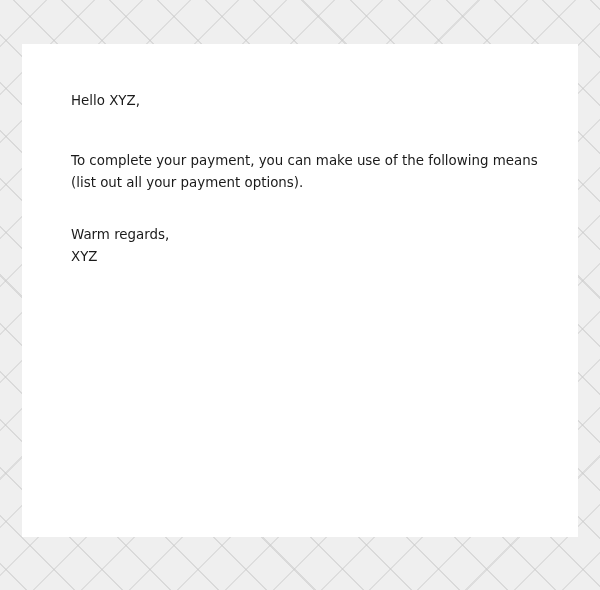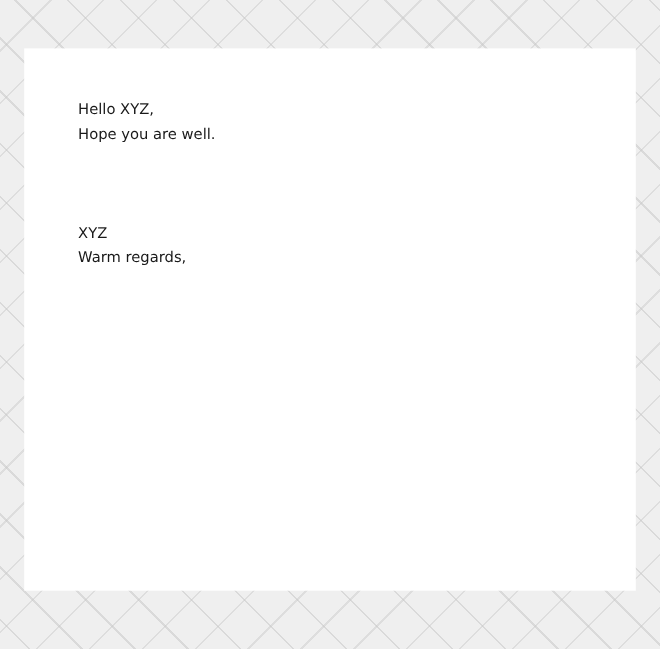--- a/index.html
+++ b/index.html
@@ -22,22 +22,22 @@
     .letter p { margin: 0; }
     .gap-lg { height: 22px; }
     .gap-sm { height: 8px; }
   </style>
 </head>
 <body>
 
 <div class="card">
   <div class="letter">
     <p>Hello XYZ,</p>
-    <p>Hope you are well.</p>
     <div class="gap-lg"></div>
     <div class="gap-sm"></div>
     <div class="gap-sm"></div>
+    <p>To complete your payment, you can make use of the following means (list out all your payment options).</p>
     <div class="gap-lg"></div>
     <div class="gap-sm"></div>
+    <p>Warm regards,</p>
     <p>XYZ</p>
-    <p>Warm regards,</p>
   </div>
 </div>
 
 </body></html>

